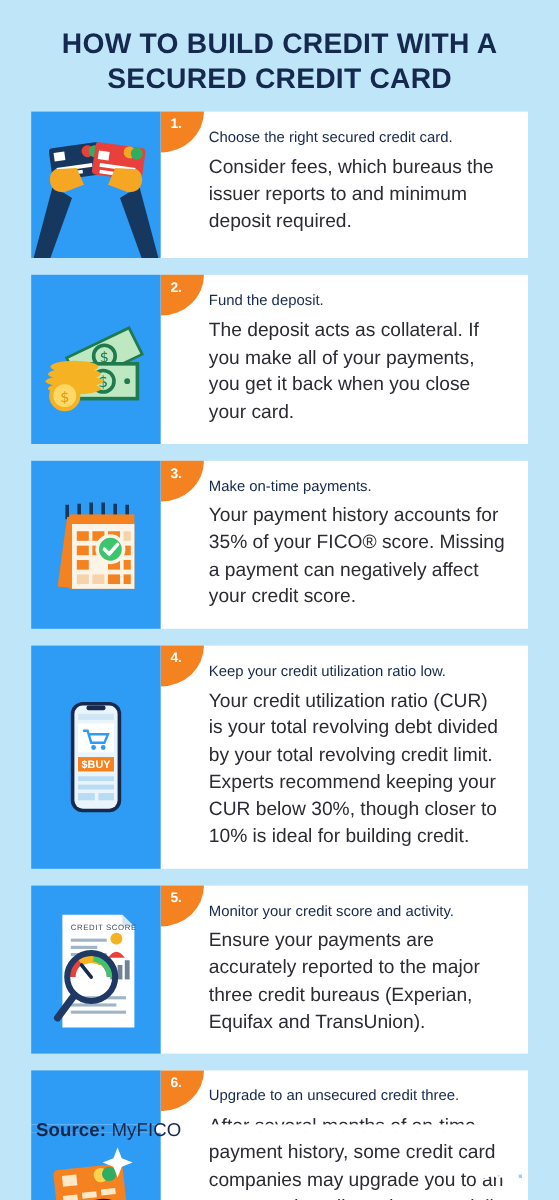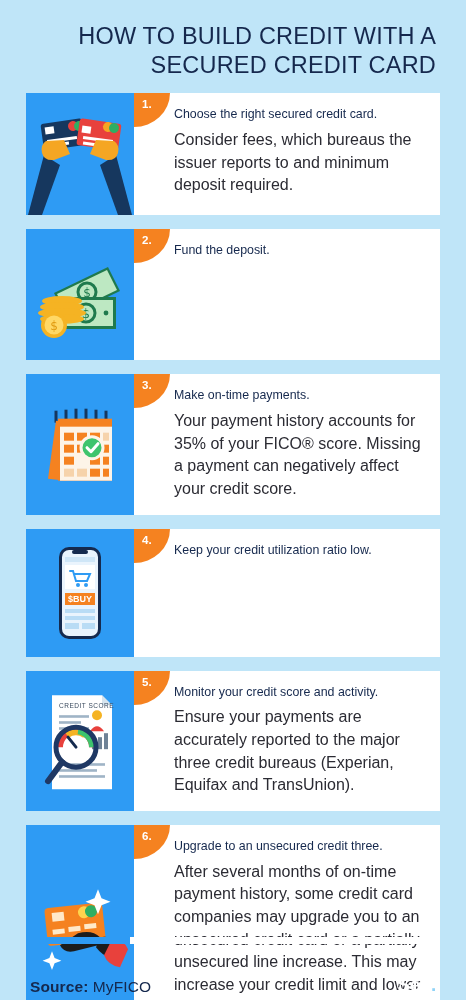--- a/index.html
+++ b/index.html
@@ -9,24 +9,24 @@
     font-family: "Liberation Sans", sans-serif;
     overflow: hidden;
   }
   .page { position: relative; width: 466px; height: 1000px; background: #bfe5f8; }
 
   
   .header { padding: 22px 30px 6px 30px; }
   .header h1 {
     font-size: 23.5px;
     line-height: 1.22;
-    font-weight: 400;
+    font-weight: 700;
     letter-spacing: 0.2px;
     color: #15284d;
-    text-align: right;
+    text-align: center;
     text-transform: uppercase;
   }
 
   
   .steps { padding: 8px 26px 0 26px; }
   .step {
     position: relative;
     display: flex;
     align-items: stretch;
     margin-bottom: 14px;
@@ -89,23 +89,23 @@
     background: #ffffff;
   }
   .footer-rule::before {
     content: "";
     position: absolute; left: 0; top: 0;
     width: 104px; height: 7px;
     background: #2e9bf4;
   }
   .footer {
     position: absolute;
-    left: 0; bottom: 4px;
+    left: 0; bottom: 16px;
     width: 466px; height: 50px;
-    display: flex; align-items: flex-end;
+    display: flex; align-items: flex-start;
     justify-content: space-between;
     padding: 0 30px;
   }
   .source { font-size: 15.5px; color: #15284d; letter-spacing: 0.1px; }
   .source b { font-weight: 700; }
   .source span.src-name { font-weight: 400; }
   .brand {
     font-size: 19px; font-weight: 700;
     color: #ffffff; letter-spacing: -0.3px; margin-top: 32px;
   }
@@ -173,20 +173,21 @@
             </g>
             <circle cx="28" cy="96" r="13" fill="#f5b323"></circle>
             <circle cx="28" cy="96" r="9.5" fill="#ffd866"></circle>
             <text x="28" y="101" font-size="12" fill="#e09a10" text-anchor="middle" font-family="DejaVu Sans, sans-serif">$</text>
           </svg>
         </div>
       </div>
       <div class="panel">
         <div class="badge">2.</div>
         <h2>Fund the deposit.</h2>
+        <p>The deposit acts as collateral. If you make all of your payments, you get it back when you close your card.</p>
       </div>
     </div>
 
     <div class="step step-3">
       <div class="tile">
         <div class="art">
           <svg viewBox="0 0 108 135" xmlns="http://www.w3.org/2000/svg">
             <g stroke="#16375e" stroke-width="3">
               <line x1="30" y1="34" x2="30" y2="46"></line>
               <line x1="40" y1="33" x2="40" y2="45"></line>
@@ -249,20 +250,21 @@
               <rect x="39" y="87" width="30" height="4"></rect>
               <rect x="39" y="94" width="14" height="6"></rect>
               <rect x="56" y="94" width="13" height="6"></rect>
             </g>
           </svg>
         </div>
       </div>
       <div class="panel">
         <div class="badge">4.</div>
         <h2>Keep your credit utilization ratio low.</h2>
+        <p>Your credit utilization ratio (CUR) is your total revolving debt divided by your total revolving credit limit. Experts recommend keeping your CUR below 30%, though closer to 10% is ideal for building credit.</p>
       </div>
     </div>
 
     <div class="step step-5">
       <div class="tile">
         <div class="art">
           <svg viewBox="0 0 108 128" xmlns="http://www.w3.org/2000/svg">
             <path d="M26 18 H76 L86 28 V112 H26 Z" fill="#ffffff"></path>
             <path d="M76 18 L86 28 H76 Z" fill="#d6e4ee"></path>
             <text x="33" y="31" font-size="6.5" fill="#3a4a5e" font-family="Liberation Sans, sans-serif" letter-spacing="0.5">CREDIT SCORE</text>

